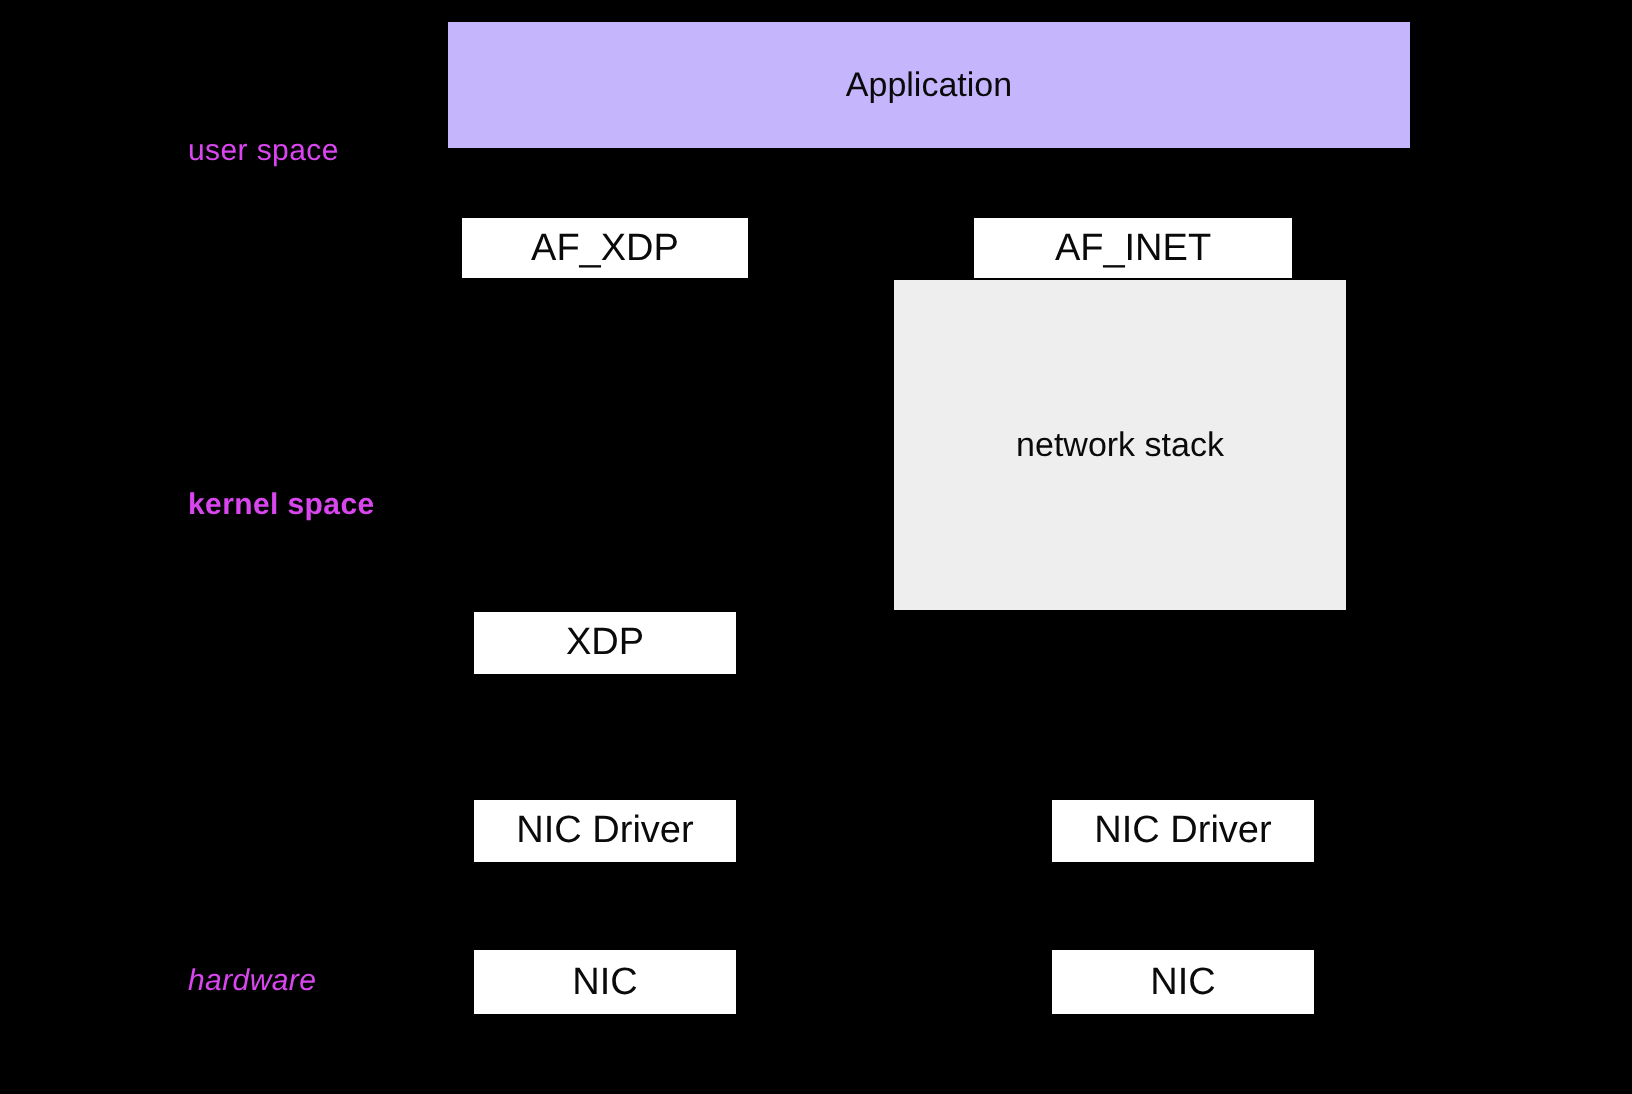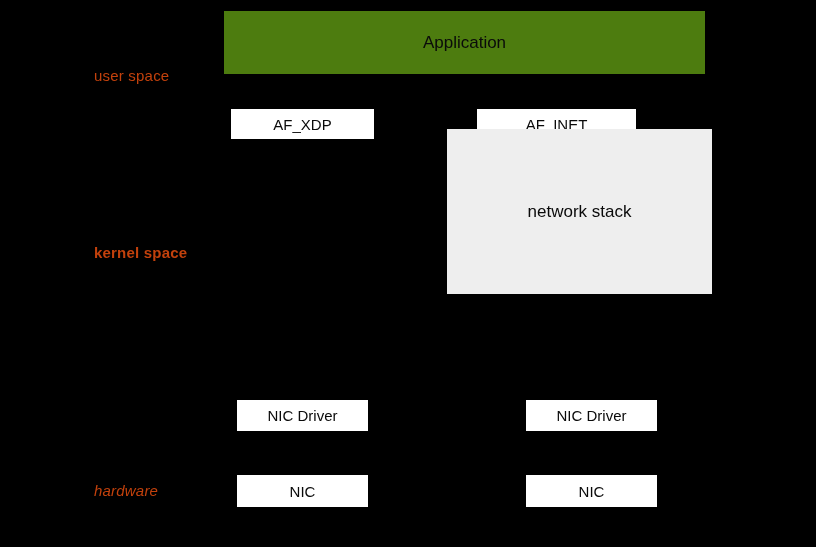--- a/index.html
+++ b/index.html
@@ -10,41 +10,41 @@
   #canvas {
     position: relative;
     width: 816px;
     height: 547px;
     background: #000000;
     overflow: hidden;
     font-family: "Liberation Sans", sans-serif;
   }
   .zone-label {
     position: absolute;
-    color: #c2410c;
+    color: #d946ef;
     font-size: 15px;
     line-height: 1;
     letter-spacing: 0.2px;
     white-space: nowrap;
     user-select: none;
   }
   .node {
     position: absolute;
     box-sizing: border-box;
     display: flex;
     align-items: center;
     justify-content: center;
     color: #0a0a0a;
-    font-size: 15px;
+    font-size: 19px;
     line-height: 1;
     text-align: center;
     white-space: nowrap;
   }
   .node-application {
-    background: #4d7c0f;
+    background: #c4b5fd;
     font-size: 17px;
   }
   .node-white {
     background: #ffffff;
   }
   .node-stack {
     background: #eeeeee;
     font-size: 17px;
   }
 </style>
@@ -56,24 +56,25 @@
   <div class="zone-label" style="left:94px; top:68px;">user space</div>
 
   <div class="zone-label" style="left:94px; top:245px;font-weight:bold;">kernel space</div>
 
   <div class="zone-label" style="left:94px; top:483px;font-style:italic;">hardware</div>
 
   <div class="node node-application" style="left:224px; top:11px; width:481px; height:63px;">Application</div>
 
   <div class="node node-white" style="left:231px; top:109px; width:143px; height:30px;">AF_XDP</div>
 
-  <div class="node node-white" style="left:477px; top:109px; width:159px; height:30px;">AF_INET</div>
+  <div class="node node-white" style="left:487px; top:109px; width:159px; height:30px;">AF_INET</div>
 
-  <div class="node node-stack" style="left:447px; top:129px; width:265px; height:165px;">network stack</div>
+  <div class="node node-stack" style="left:447px; top:140px; width:226px; height:165px;">network stack</div>
 
+  <div class="node node-white" style="left:237px; top:306px; width:131px; height:31px;">XDP</div>
 
   <div class="node node-white" style="left:237px; top:400px; width:131px; height:31px;">NIC Driver</div>
 
   <div class="node node-white" style="left:526px; top:400px; width:131px; height:31px;">NIC Driver</div>
 
   <div class="node node-white" style="left:237px; top:475px; width:131px; height:32px;">NIC</div>
 
   <div class="node node-white" style="left:526px; top:475px; width:131px; height:32px;">NIC</div>
 
 </div>

